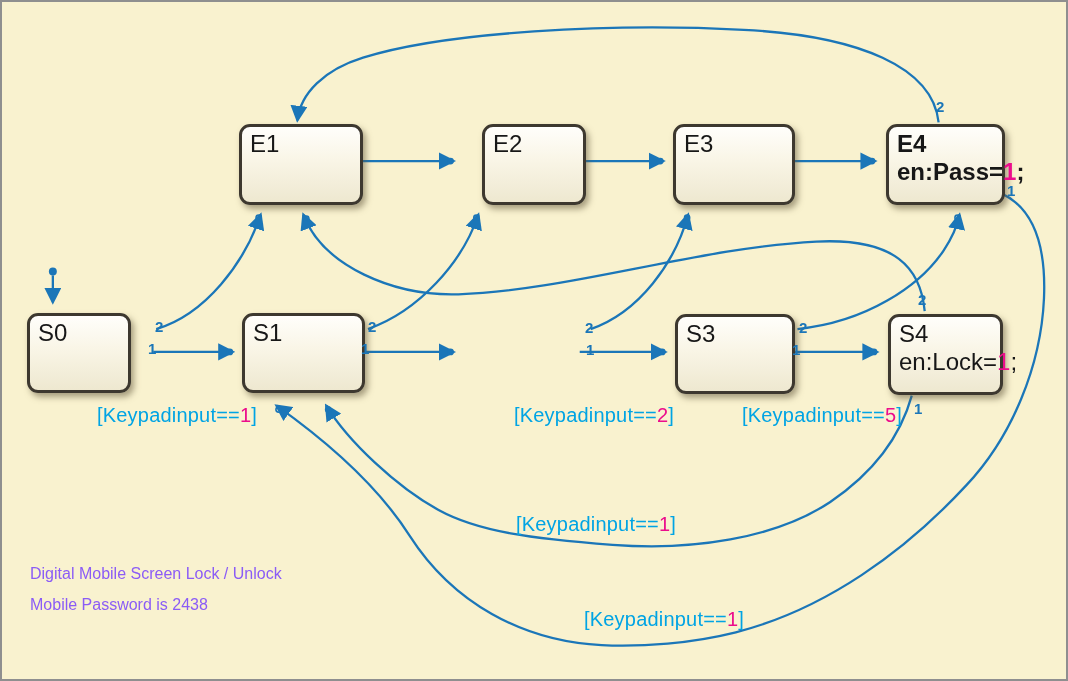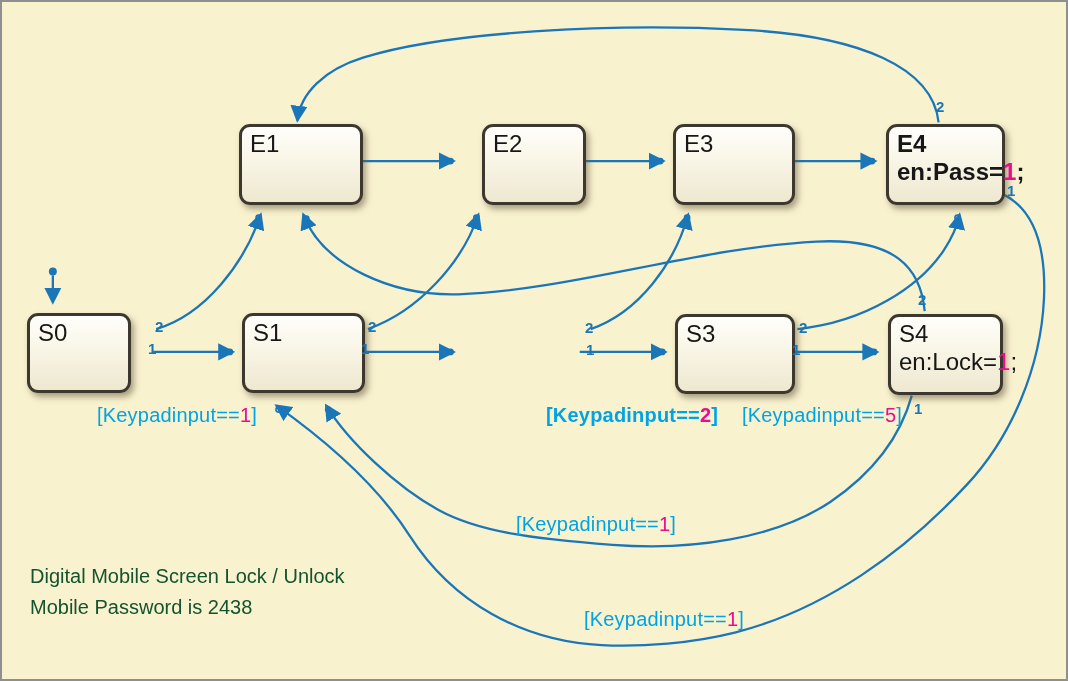--- a/index.html
+++ b/index.html
@@ -39,22 +39,22 @@
   .cond .cond-val { color:#EC0D8C; }
   .prio {
     position:absolute;
     font-size:15px;
     font-weight:700;
     color:#1B76B8;
     line-height:1;
   }
   .caption {
     position:absolute;
-    font-size:20px;
-    color:#14532d;
+    font-size:16px;
+    color:#8b5cf6;
     white-space:nowrap;
   }
 </style>
 </head>
 <body>
 
 <div id="canvas">
 
   <svg id="wires" viewBox="0 0 1068 681">
     <defs>
@@ -132,21 +132,21 @@
   </div>
   <div class="state" style="left:673px;top:312px;width:120px;height:80px;">
     <span class="state-name">S3</span>
   </div>
   <div class="state" style="left:886px;top:312px;width:115px;height:81px;">
     <span class="state-name">S4</span>
     <span class="state-action"><span>en:Lock=</span><span class="act-val">1</span><span>;</span></span>
   </div>
 
   <div class="cond" style="left:95px;top:402px;"><span>[Keypadinput==</span><span class="cond-val">1</span><span>]</span></div>
-  <div class="cond" style="left:544px;top:402px;font-weight:bold;"><span>[Keypadinput==</span><span class="cond-val">2</span><span>]</span></div>
+  <div class="cond" style="left:512px;top:402px;"><span>[Keypadinput==</span><span class="cond-val">2</span><span>]</span></div>
   <div class="cond" style="left:740px;top:402px;"><span>[Keypadinput==</span><span class="cond-val">5</span><span>]</span></div>
   <div class="cond" style="left:514px;top:511px;"><span>[Keypadinput==</span><span class="cond-val">1</span><span>]</span></div>
   <div class="cond" style="left:582px;top:606px;"><span>[Keypadinput==</span><span class="cond-val">1</span><span>]</span></div>
 
   <span class="prio" style="left:153px;top:317px;">2</span>
   <span class="prio" style="left:146px;top:339px;">1</span>
   <span class="prio" style="left:366px;top:317px;">2</span>
   <span class="prio" style="left:359px;top:339px;">1</span>
   <span class="prio" style="left:583px;top:318px;">2</span>
   <span class="prio" style="left:584px;top:340px;">1</span>

